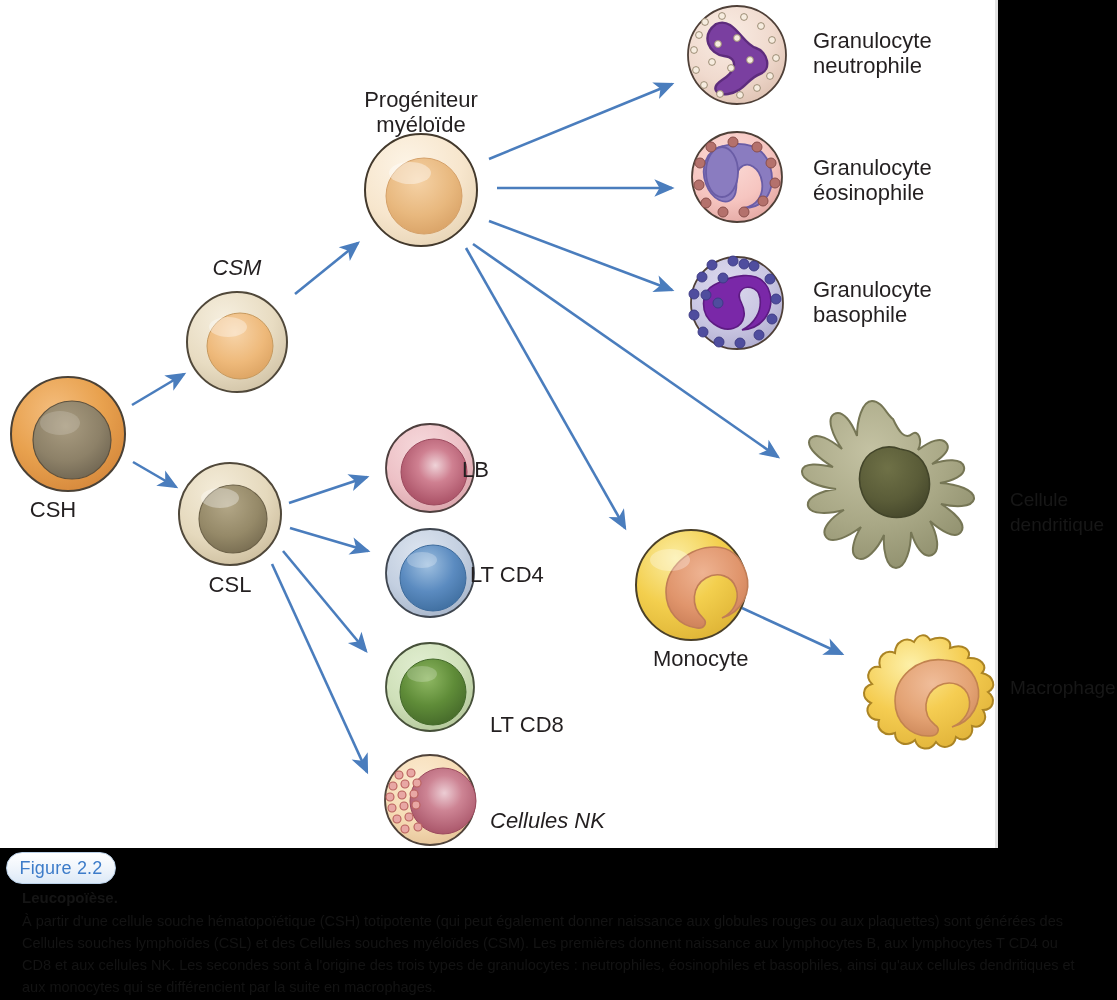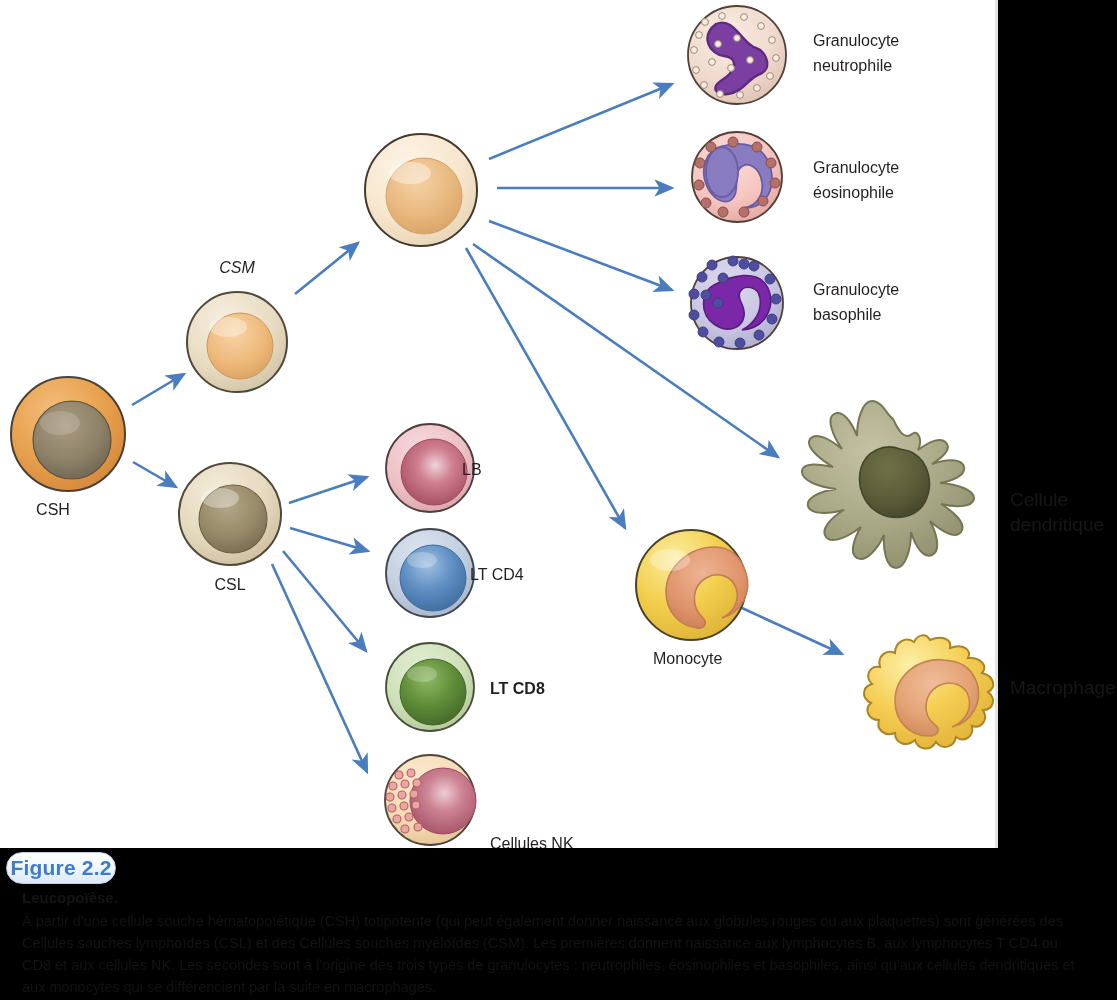--- a/index.html
+++ b/index.html
@@ -9,31 +9,31 @@
   
   #page{position:absolute;left:0;top:0;width:1117px;height:1000px;background:#000;}
   #panel{position:absolute;left:0;top:0;width:998px;height:848px;background:#fff;
          border-right:3px solid #e3e3e3;box-sizing:border-box;}
   #diagram{position:absolute;left:0;top:0;width:998px;height:848px;}
 
   
   .svglayer{position:absolute;left:0;top:0;width:998px;height:848px;overflow:visible;}
 
   
-  .lbl{position:absolute;color:#231f20;font-size:16px;line-height:25px;
+  .lbl{position:absolute;color:#231f20;font-size:22px;line-height:25px;
        white-space:pre-line;font-family:"Liberation Sans",sans-serif;}
   .lbl.ctr{text-align:center;}
 
   
   #caption{position:absolute;left:0;top:848px;width:1117px;height:152px;background:#000;}
   #figbadge{position:absolute;left:6px;top:4px;width:108px;height:30px;border-radius:16px;
             background:linear-gradient(180deg,#ffffff 0%,#eef4fb 55%,#dce9f7 100%);
             border:1px solid #b9cfe6;box-shadow:0 1px 2px rgba(0,0,0,.35);
             display:flex;align-items:center;justify-content:center;}
-  #figbadge span{color:#3d7cc9;font-weight:bold;font-size:21px;letter-spacing:.2px;}
+  #figbadge span{color:#3d7cc9;font-weight:normal;font-size:18px;letter-spacing:.2px;}
   #captitle{position:absolute;left:22px;top:41px;color:#151515;font-weight:bold;font-size:15px;}
   #captext{position:absolute;left:22px;top:62px;width:1060px;color:#131313;font-size:14.5px;
            line-height:22px;}
 
   
   .darklbl{position:absolute;color:#171717;font-size:19px;line-height:25px;white-space:pre-line;}
 </style>
 </head>
 <body>
 
@@ -380,32 +380,34 @@
         <path d="M944,660 C917,657 895,677 895,701 C895,722 911,737 930,736
                  C938,736 941,729 935,725 C921,714 924,694 938,686
                  C951,679 966,685 969,698 C972,710 964,722 952,727
                  C972,722 983,702 977,683 C971,666 959,661 944,660 Z" fill="url(#gMacNuc)" stroke="#c2834f" stroke-width="1.6"></path>
       </g>
     </svg>
 
     <div class="lbl ctr" style="left:12px;top:497px;width:82px;">CSH</div>
     <div class="lbl ctr" style="left:196px;top:255px;width:82px;font-style:italic;">CSM</div>
     <div class="lbl ctr" style="left:189px;top:572px;width:82px;">CSL</div>
+    <div class="lbl ctr" style="left:341px;top:87px;width:160px;">Progéniteur
+myéloïde</div>
 
     <div class="lbl" style="left:813px;top:28px;">Granulocyte
 neutrophile</div>
     <div class="lbl" style="left:813px;top:155px;">Granulocyte
 éosinophile</div>
     <div class="lbl" style="left:813px;top:277px;">Granulocyte
 basophile</div>
 
     <div class="lbl" style="left:462px;top:457px;">LB</div>
     <div class="lbl" style="left:470px;top:562px;">LT CD4</div>
-    <div class="lbl" style="left:490px;top:676px;font-weight:bold;">LT CD8</div>
-    <div class="lbl" style="left:490px;top:831px;">Cellules NK</div>
+    <div class="lbl" style="left:490px;top:712px;">LT CD8</div>
+    <div class="lbl" style="left:490px;top:808px;font-style:italic;">Cellules NK</div>
 
     <div class="lbl" style="left:653px;top:646px;">Monocyte</div>
   </div>
   </div>
 
   <div class="darklbl" style="left:1010px;top:487px;">Cellule
 dendritique</div>
   <div class="darklbl" style="left:1010px;top:675px;">Macrophage</div>
 
   <div id="caption">

